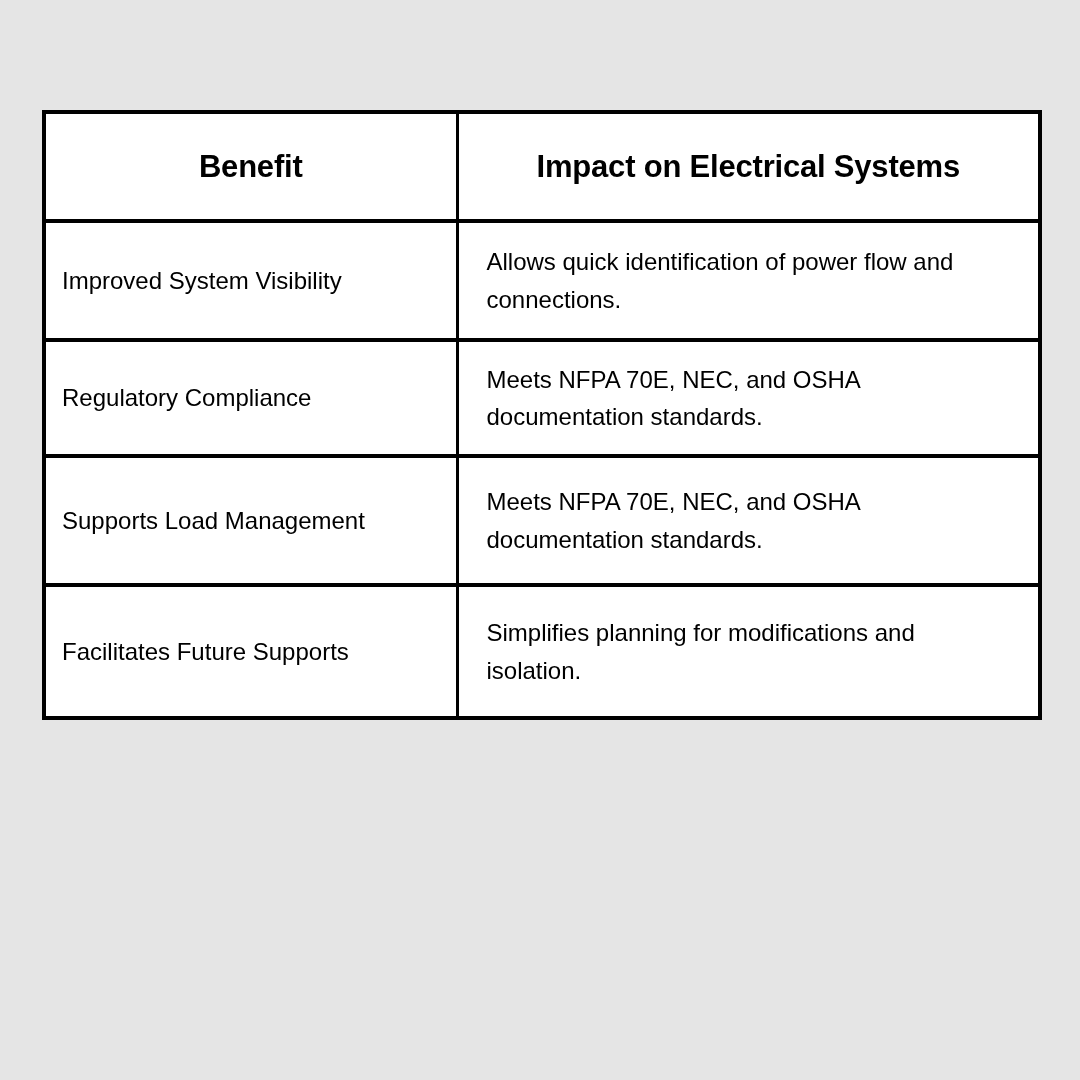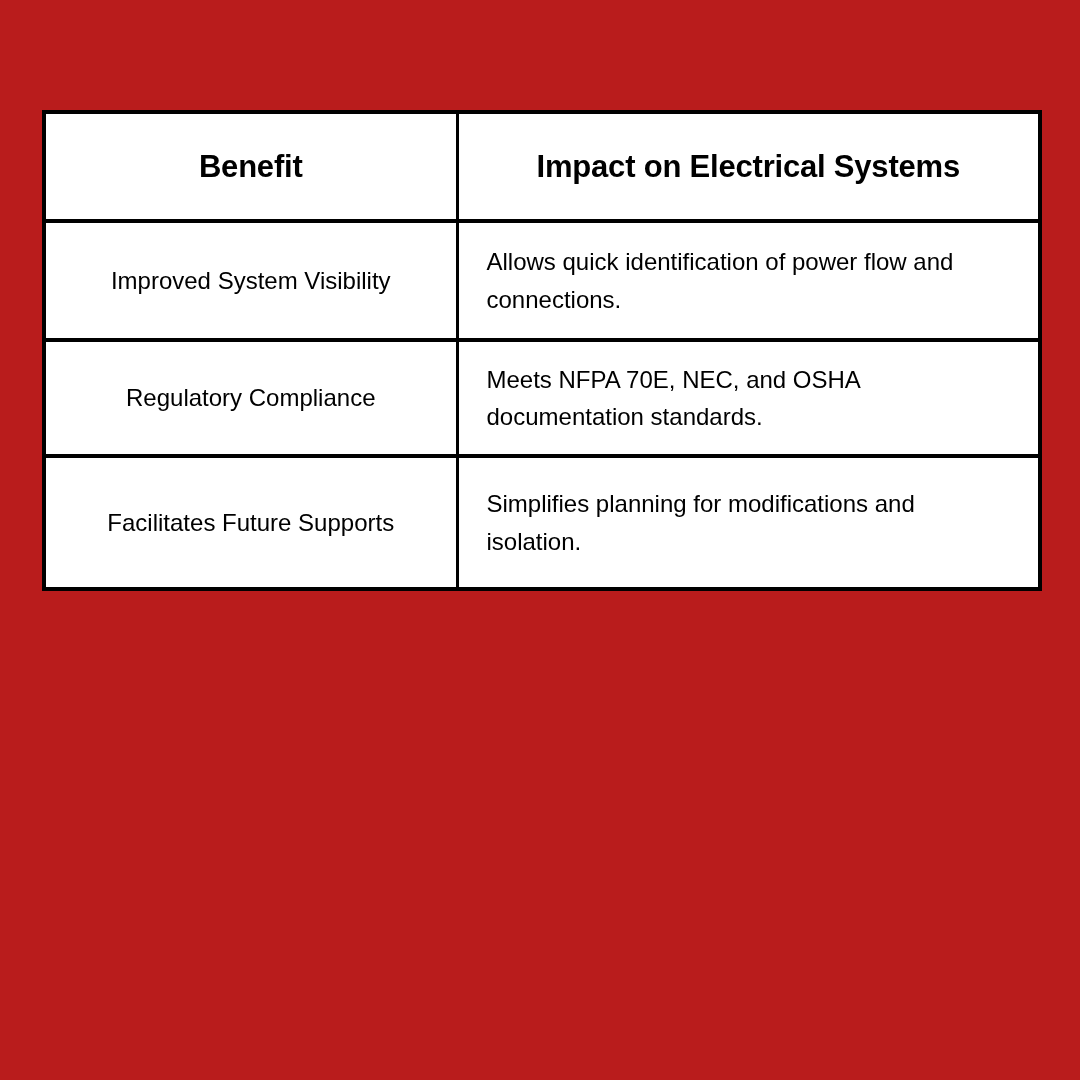--- a/index.html
+++ b/index.html
@@ -11,21 +11,21 @@
     width: 1080px;
     height: 1080px;
     font-family: "Liberation Sans", sans-serif;
     color: #000000;
     overflow: hidden;
   }
   #page {
     position: relative;
     width: 1080px;
     height: 1080px;
-    background: #b91c1c;
+    background: #e5e5e5;
   }
   #benefits-table {
     position: absolute;
     left: 42px;
     top: 110px;
     width: 996px;
     border-collapse: collapse;
     table-layout: fixed;
     background: #ffffff;
   }
@@ -58,21 +58,20 @@
     padding: 0 12px;
   }
 
   .body-row td {
     font-size: 24px;
     font-weight: normal;
     vertical-align: middle;
     line-height: 1.55;
   }
   .body-row td.cell-benefit {
-    text-align: center;
     padding: 8px 16px;
   }
   .body-row td.cell-impact {
     text-align: left;
     padding: 8px 26px 8px 28px;
   }
 
   
   .row-h-119 td { height: 119px; }
   .row-h-117 td { height: 117px; }
@@ -117,20 +116,28 @@
 
       <tr class="body-row row-h-116">
         <td class="cell-benefit">
           <span class="benefit-text">Regulatory Compliance</span>
         </td>
         <td class="cell-impact">
           <span class="impact-text">Meets NFPA 70E, NEC, and OSHA documentation standards.</span>
         </td>
       </tr>
 
+      <tr class="body-row row-h-129">
+        <td class="cell-benefit">
+          <span class="benefit-text">Supports Load Management</span>
+        </td>
+        <td class="cell-impact">
+          <span class="impact-text">Meets NFPA 70E, NEC, and OSHA documentation standards.</span>
+        </td>
+      </tr>
 
 
       <tr class="body-row row-h-133">
         <td class="cell-benefit">
           <span class="benefit-text">Facilitates Future Supports</span>
         </td>
         <td class="cell-impact">
           <span class="impact-text">Simplifies planning for modifications and isolation.</span>
         </td>
       </tr>

